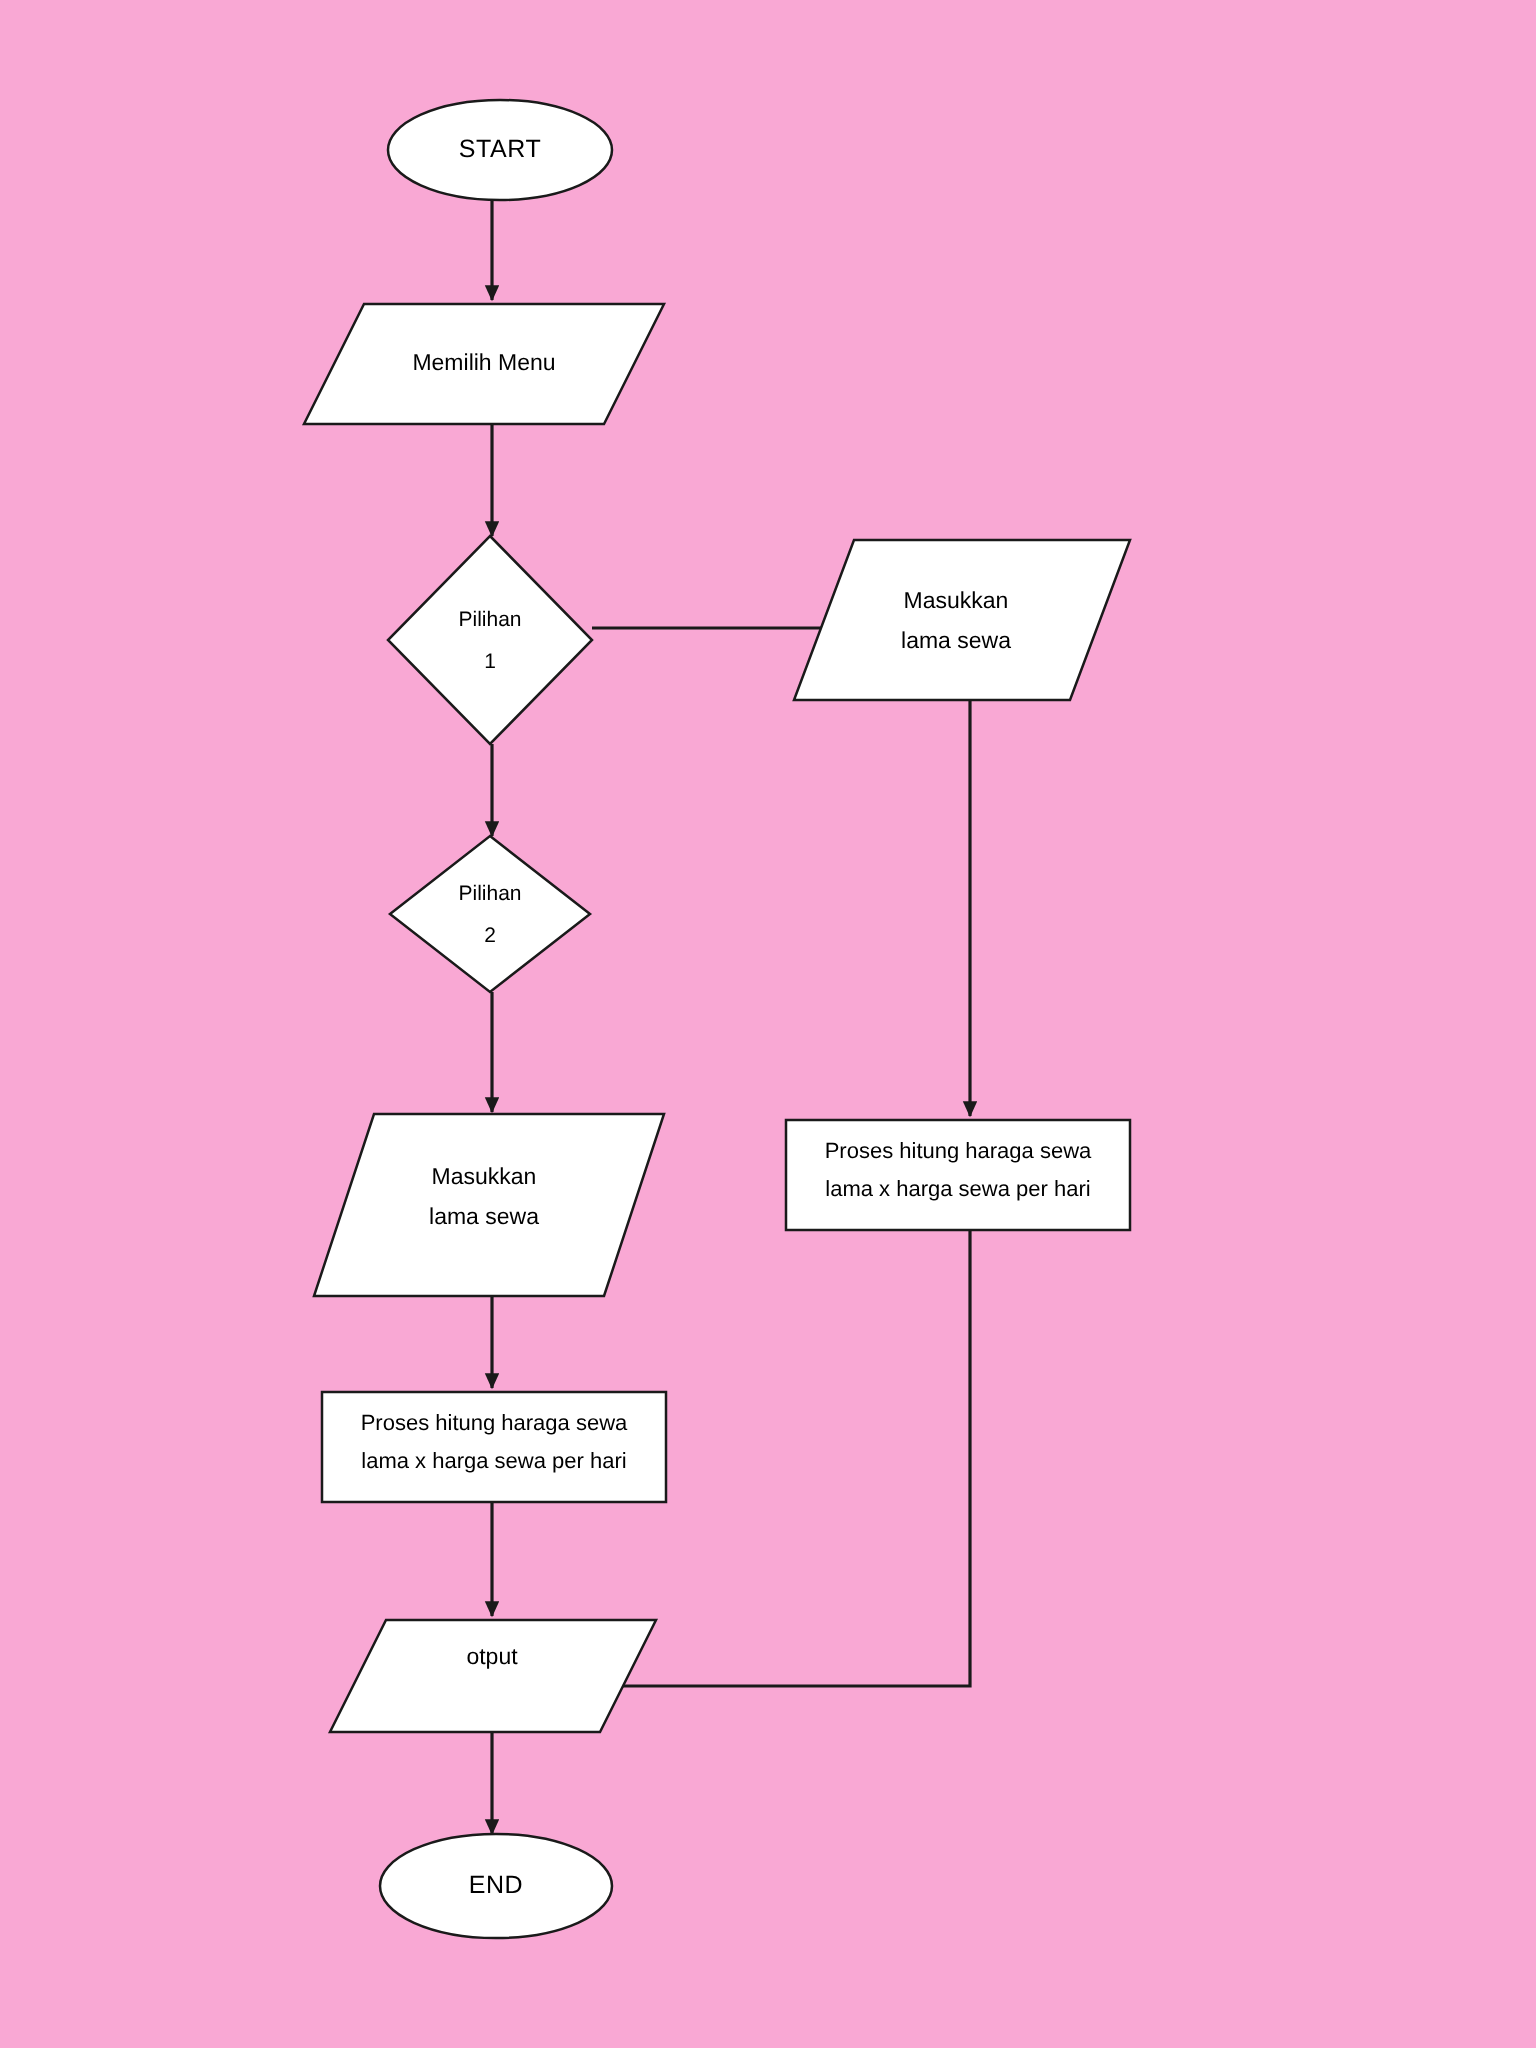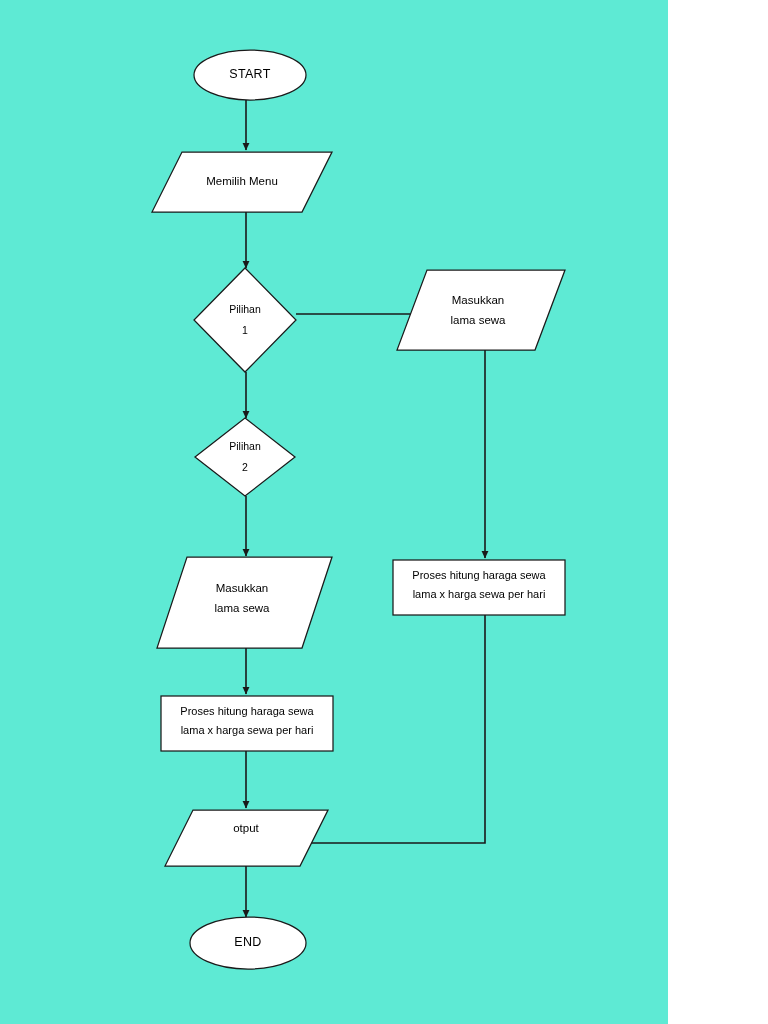--- a/index.html
+++ b/index.html
@@ -9,23 +9,23 @@
     background: #ffffff;
   }
   body {
     width: 768px;
     height: 1024px;
     font-family: "Liberation Sans", sans-serif;
     overflow: hidden;
   }
   #flowchart-canvas {
     position: relative;
-    width: 668px;
+    width: 768px;
     height: 1024px;
-    background: #5eead4;
+    background: #f9a8d4;
   }
   #flowchart-svg {
     position: absolute;
     top: 0;
     left: 0;
     width: 768px;
     height: 1024px;
     display: block;
   }
   .node-shape {

